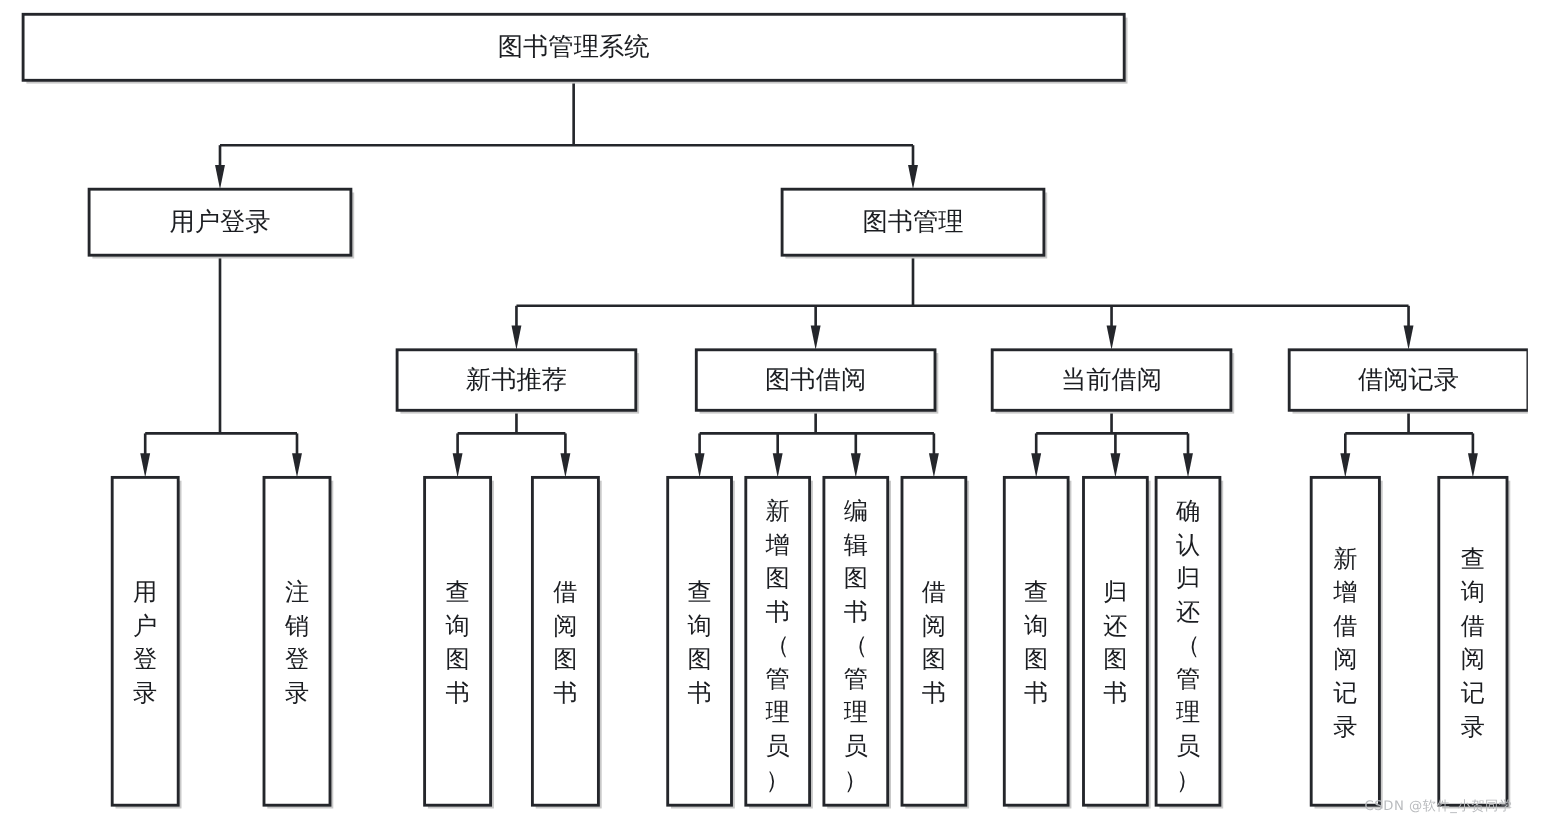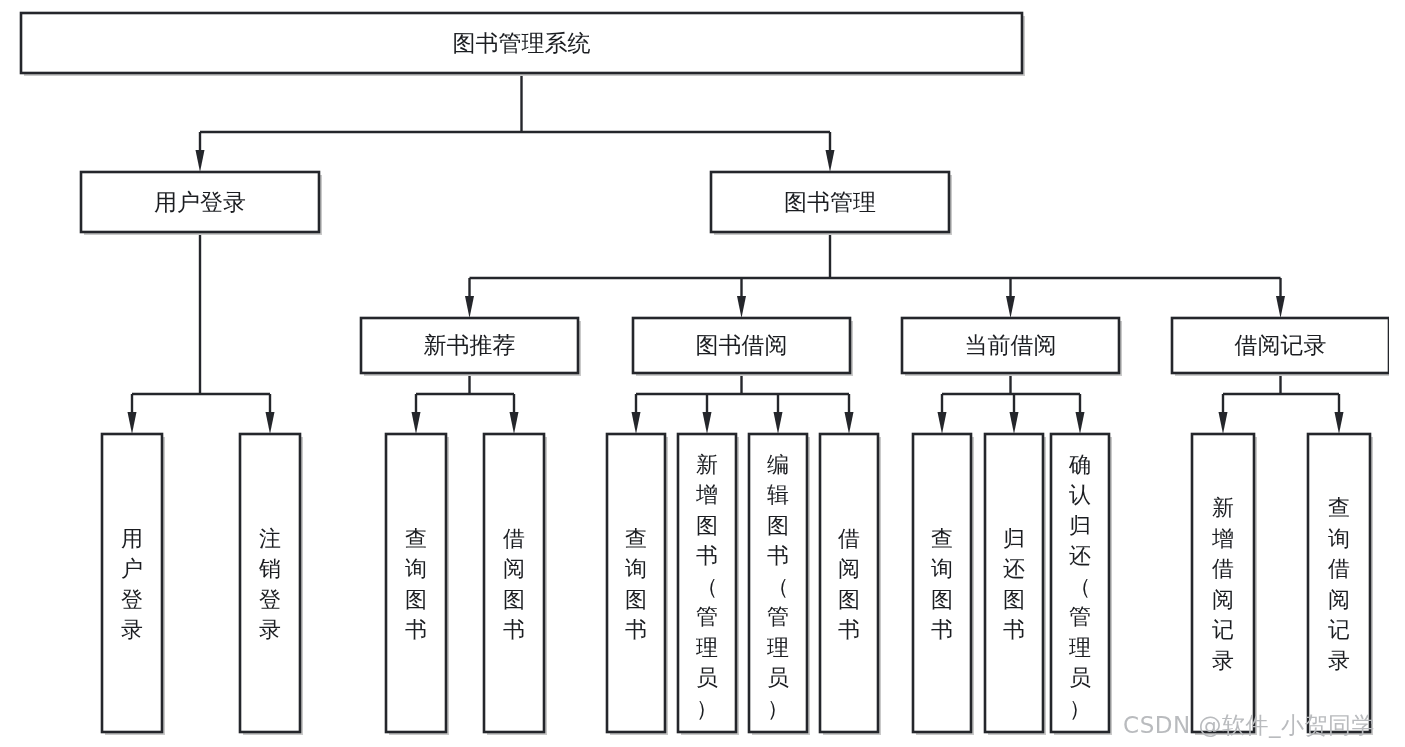--- a/index.html
+++ b/index.html
@@ -55,21 +55,21 @@
     dominant-baseline: middle;
   }
   .label-v {
     font-size: 22px;
   }
   .watermark {
     position: absolute;
     right: 14px;
     bottom: 6px;
     font-family: "DejaVu Sans", "Liberation Sans", sans-serif;
-    font-size: 23px;
+    font-size: 12px;
     color: #b9bbbe;
     letter-spacing: 0.5px;
     white-space: nowrap;
     user-select: none;
     pointer-events: none;
   }
 </style>
 </head>
 <body>
 

